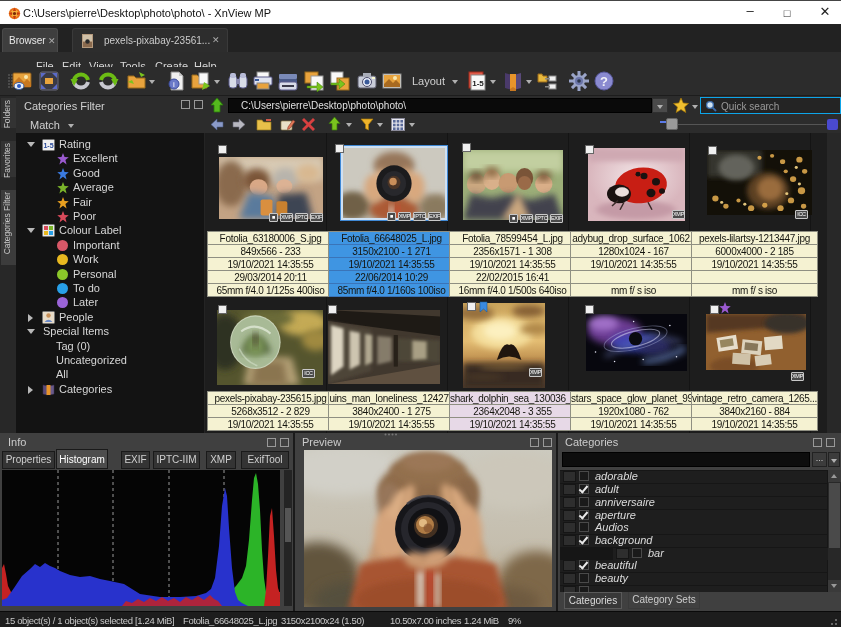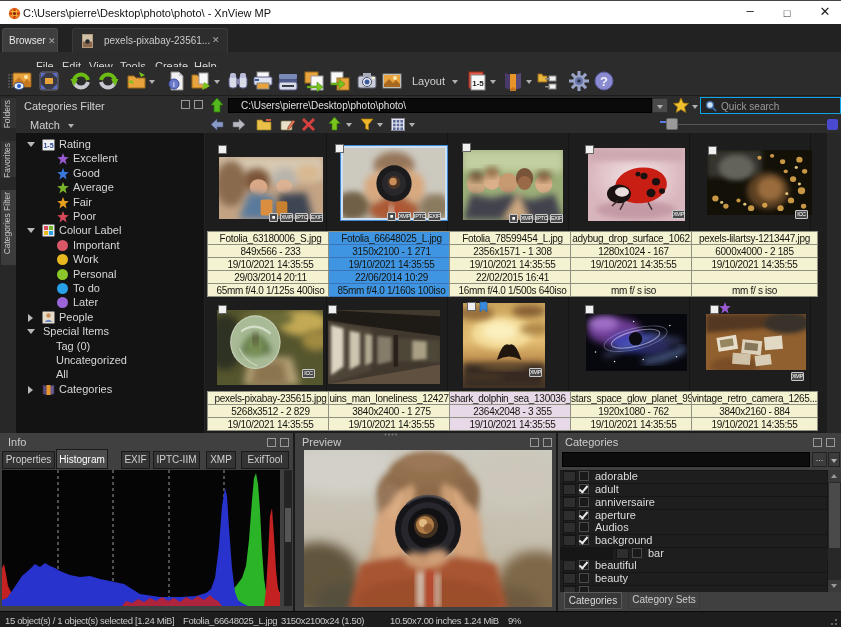--- a/index.html
+++ b/index.html
@@ -51,21 +51,21 @@
 .cb { position:absolute; width:9px; height:9px; background:#f0f0f0; border:1px solid #666; }
 .badge { position:absolute; height:9px; background:#4a4a4a; border:1px solid #c8c8c8; border-radius:1px; color:#fff; font-size:5.5px; line-height:7px; text-align:center; letter-spacing:-0.3px; }
 .thumb { position:absolute; overflow:hidden; }
 
 #bottom { left:0; top:433px; width:841px; height:178px; background:#404040; }
 .phead { position:absolute; top:3px; font-size:11px; color:#cccccc; }
 .picon { position:absolute; top:5px; width:9px; height:9px; border:1px solid #999; }
 .itab { position:absolute; top:18px; height:18px; background:#343434; border:1px solid #1a1a1a; color:#d0d0d0; font-size:10px; text-align:center; line-height:16px; }
 .itab.act { background:#4d4d4d; color:#fff; }
 
-.crow { position:absolute; left:560px; width:267px; height:12px; background:#1e1e1e; color:#dcdcdc; font-size:11px; }
+.crow { position:absolute; left:560px; width:267px; height:12px; background:#1e1e1e; color:#dcdcdc; font-size:11px;font-style:italic; }
 .cbtn { position:absolute; left:3px; top:0px; width:13px; height:11px; background:#2e2e2e; border:1px solid #151515; }
 .ccb { position:absolute; left:19px; top:0px; width:10px; height:10px; background:#1a1a1a; border:1px solid #4a4a4a; }
 .chk { position:absolute; left:21px; top:0px; width:5px; height:9px; border-right:2px solid #e8e8e8; border-bottom:2px solid #e8e8e8; transform:rotate(40deg); }
 
 #status { left:0; top:611px; width:841px; height:16px; background:#1d1d1d; border-top:1px solid #0a0a0a; color:#c8c8c8; font-size:9.5px; }
 #status span { position:absolute; top:3px; white-space:nowrap; letter-spacing:-0.35px; }
 </style>
 </head>
 <body>
 

